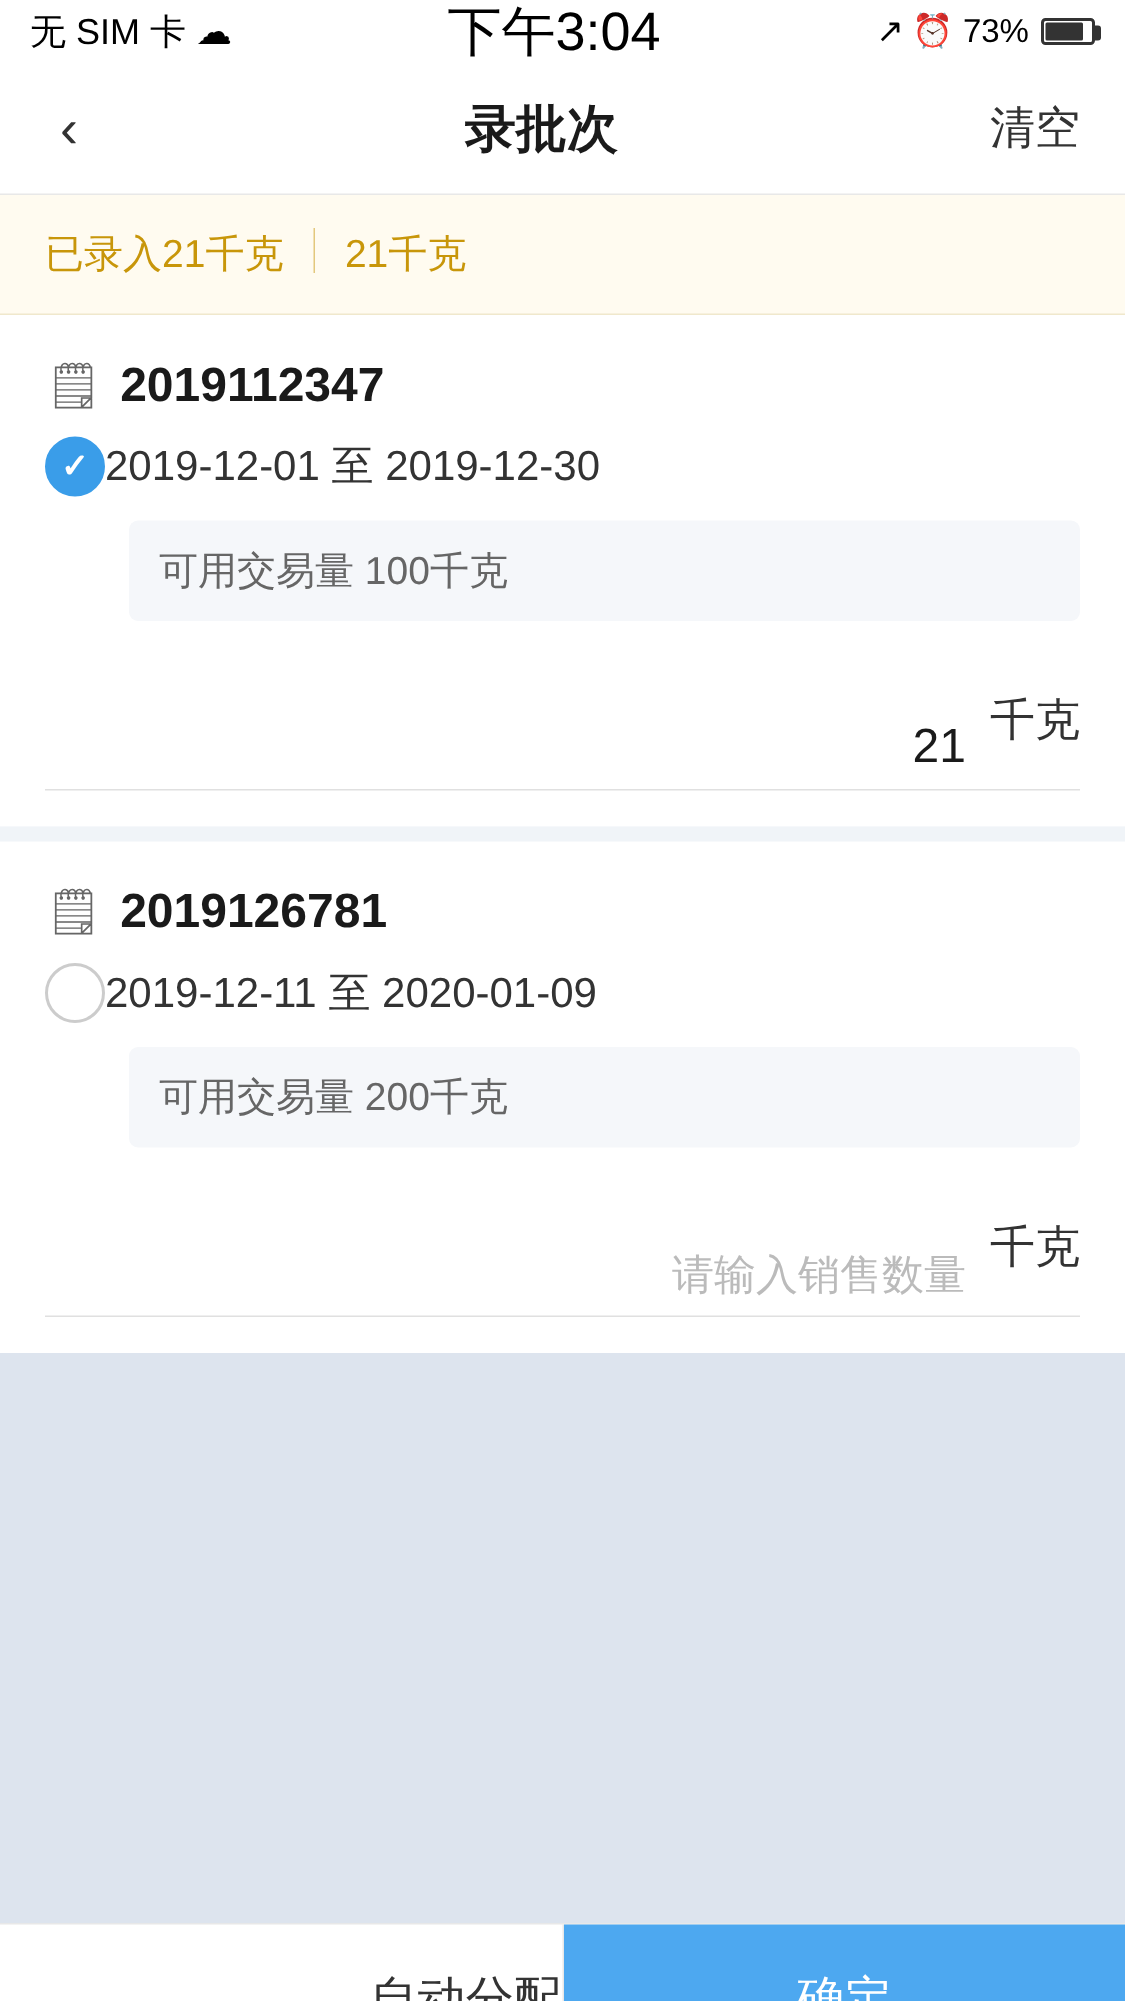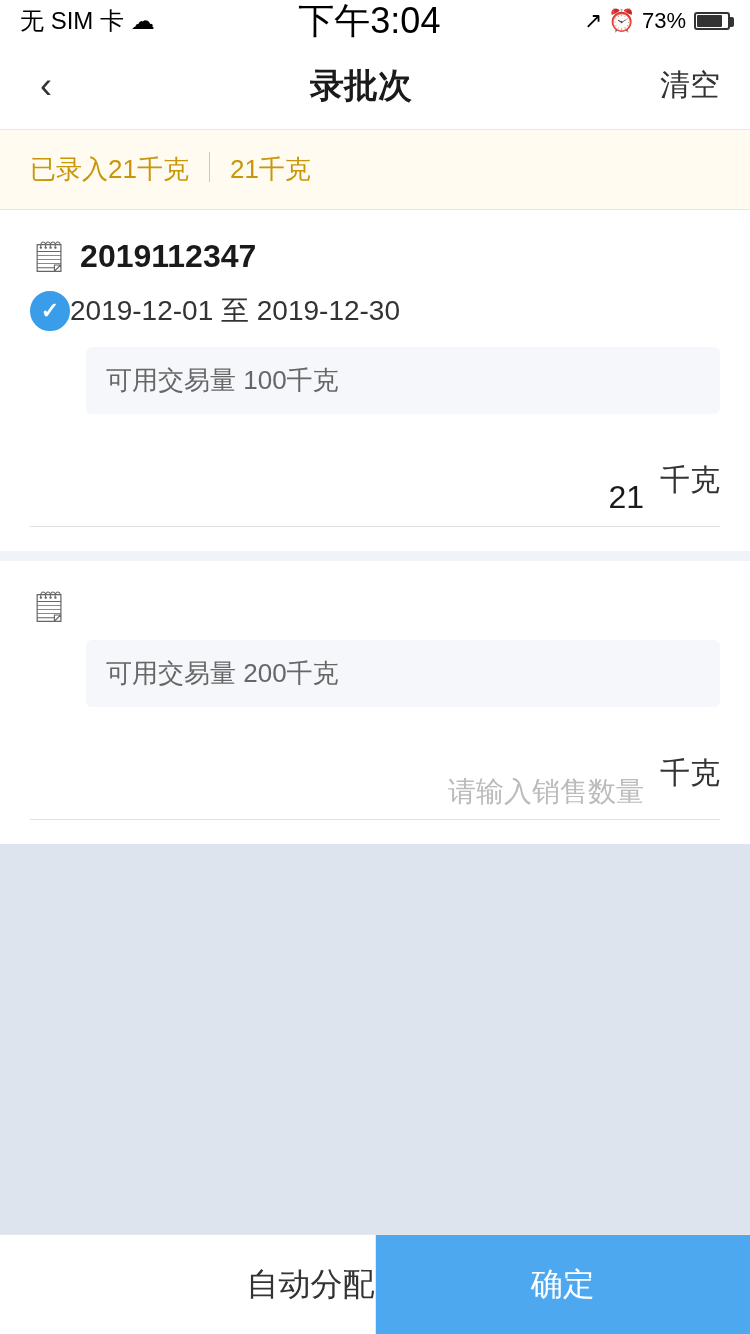--- a/index.html
+++ b/index.html
@@ -290,20 +290,25 @@
   </div>
   <div class="batch-input-row">
     <input class="batch-input" type="text" value="21" placeholder="" style="">
     <span class="batch-unit">千克</span>
   </div>
 </div>
 
 <div class="batch-item">
   <div class="batch-header">
     <span class="batch-doc-icon">🗒</span>
+    <span class="batch-id">2019126781</span>
+  </div>
+  <div class="batch-date-row">
+    <div class="radio-circle"></div>
+    <span class="batch-date">2019-12-11 至 2020-01-09</span>
   </div>
   <div class="batch-quantity-box">
     <span class="batch-quantity-text">可用交易量 200千克</span>
   </div>
   <div class="batch-input-row">
     <input class="batch-input" type="text" value="" placeholder="请输入销售数量" style="">
     <span class="batch-unit">千克</span>
   </div>
 </div>
 

